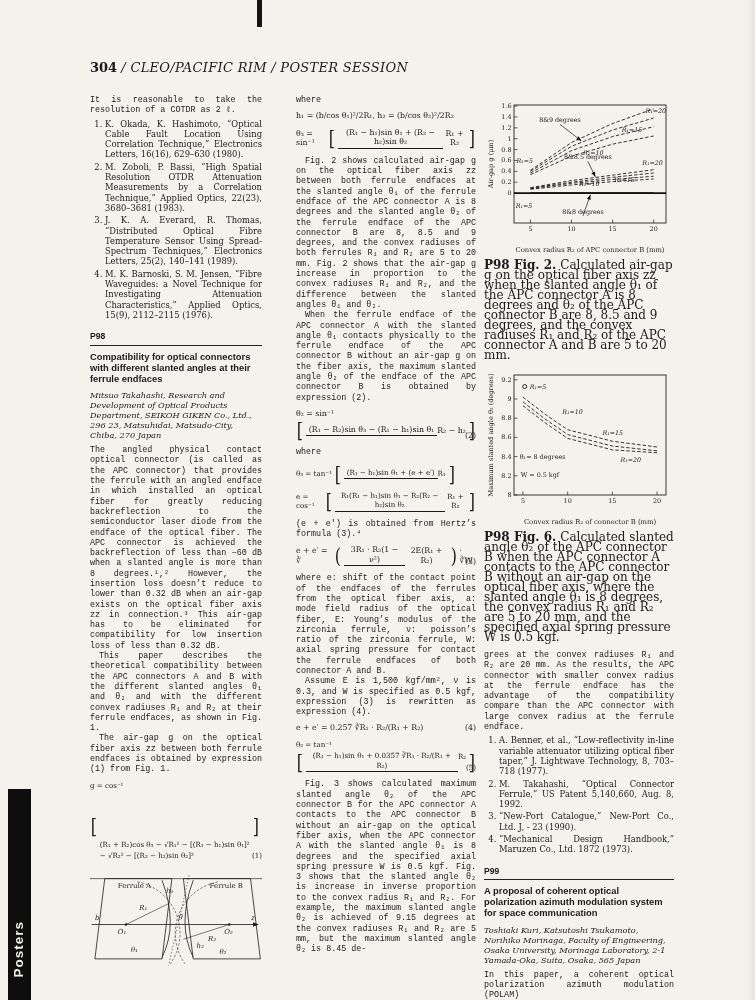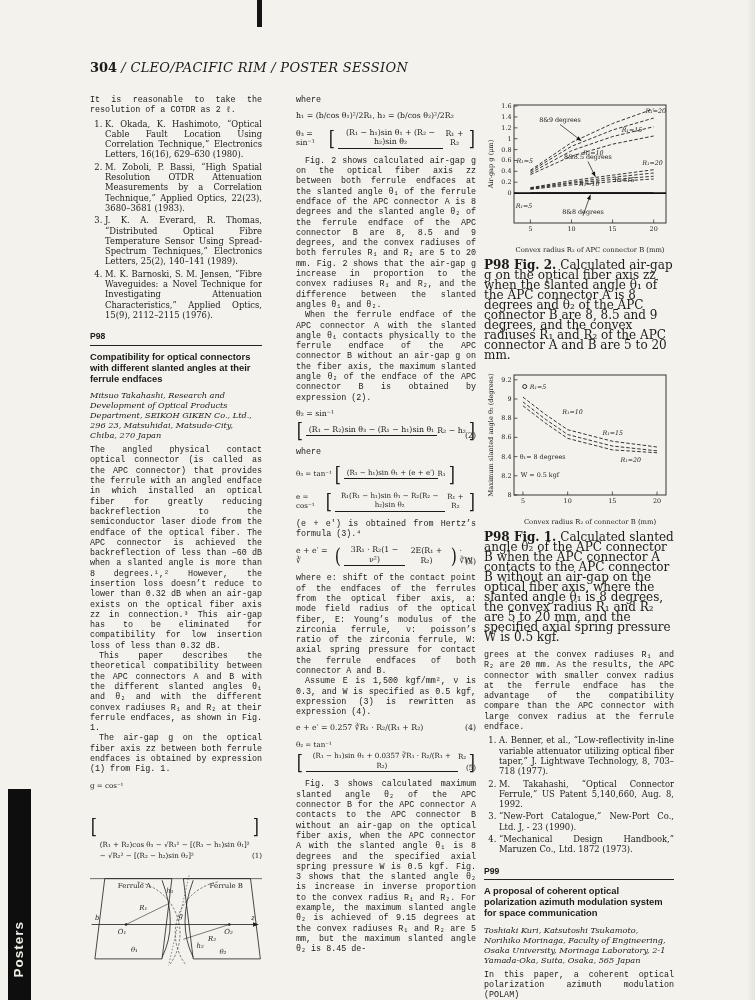--- a/index.html
+++ b/index.html
@@ -320,21 +320,21 @@
           <text x="136.4" y="93.36000000000001" font-size="6.3" font-style="italic" font-family="DejaVu Serif,serif" fill="#1b1b1b">R₁=20</text>
           <circle cx="40.72941176470589" cy="17.519999999999925" r="2" fill="none" stroke="#141414" stroke-width="0.9"></circle>
           <text x="45.72941176470589" y="19.519999999999925" font-size="6.3" font-style="italic" font-family="DejaVu Serif,serif" fill="#1b1b1b">R₁=5</text>
           <text x="58.61176470588235" y="90.48000000000008" text-anchor="middle" font-size="6.4" font-family="DejaVu Serif,serif" fill="#1b1b1b">θ₁= 8 degrees</text>
           <text x="55.92941176470589" y="107.76000000000005" text-anchor="middle" font-size="6.4" font-family="DejaVu Serif,serif" fill="#1b1b1b">W = 0.5 kgf</text>
           <text x="106" y="155" text-anchor="middle" font-size="6.8" font-family="DejaVu Serif,serif" fill="#1b1b1b">Convex radius R₂ of connector B (mm)</text>
           <text x="9" y="66" text-anchor="middle" font-size="6.6" font-family="DejaVu Serif,serif" fill="#1b1b1b" transform="rotate(-90 9 66)">Maximum slanted angle θ₂ (degrees)</text>
         </svg>
     </div>
     <div class="caption">
-      <span class="cap-b">P98  Fig. 1.</span><span>Calculated slanted angle θ₂ of the APC connector B when the APC connector A contacts to the APC connector B without an air-gap on the optical fiber axis, where the slanted angle θ₁ is 8 degrees, the convex radius R₁ and R₂ are 5 to 20 mm, and the specified axial spring pressure W is 0.5 kgf.</span>
+      <span class="cap-b">P98  Fig. 6.</span><span>Calculated slanted angle θ₂ of the APC connector B when the APC connector A contacts to the APC connector B without an air-gap on the optical fiber axis, where the slanted angle θ₁ is 8 degrees, the convex radius R₁ and R₂ are 5 to 20 mm, and the specified axial spring pressure W is 0.5 kgf.</span>
     </div>
 
     <p class="noindent sp" style="margin-top:8px;">grees at the convex radiuses R₁ and R₂ are 20 mm. As the results, the APC connector with smaller convex radius at the ferrule endface has the advantage of the compatibility compare than the APC connector with large convex radius at the ferrule endface.</p>
     <ol class="refs">
         <li>A. Benner, et al., “Low-reflectivity in-line variable attenuator utilizing optical fiber taper,” J. Lightwave Technology, 8, 703–718 (1977).</li>
         <li>M. Takahashi, “Optical Connector Ferrule,” US Patent 5,140,660, Aug. 8, 1992.</li>
         <li>“New-Port Catalogue,” New-Port Co., Ltd. J, - 23 (1990).</li>
         <li>“Mechanical Design Handbook,” Maruzen Co., Ltd. 1872 (1973).</li>
       </ol>
 

